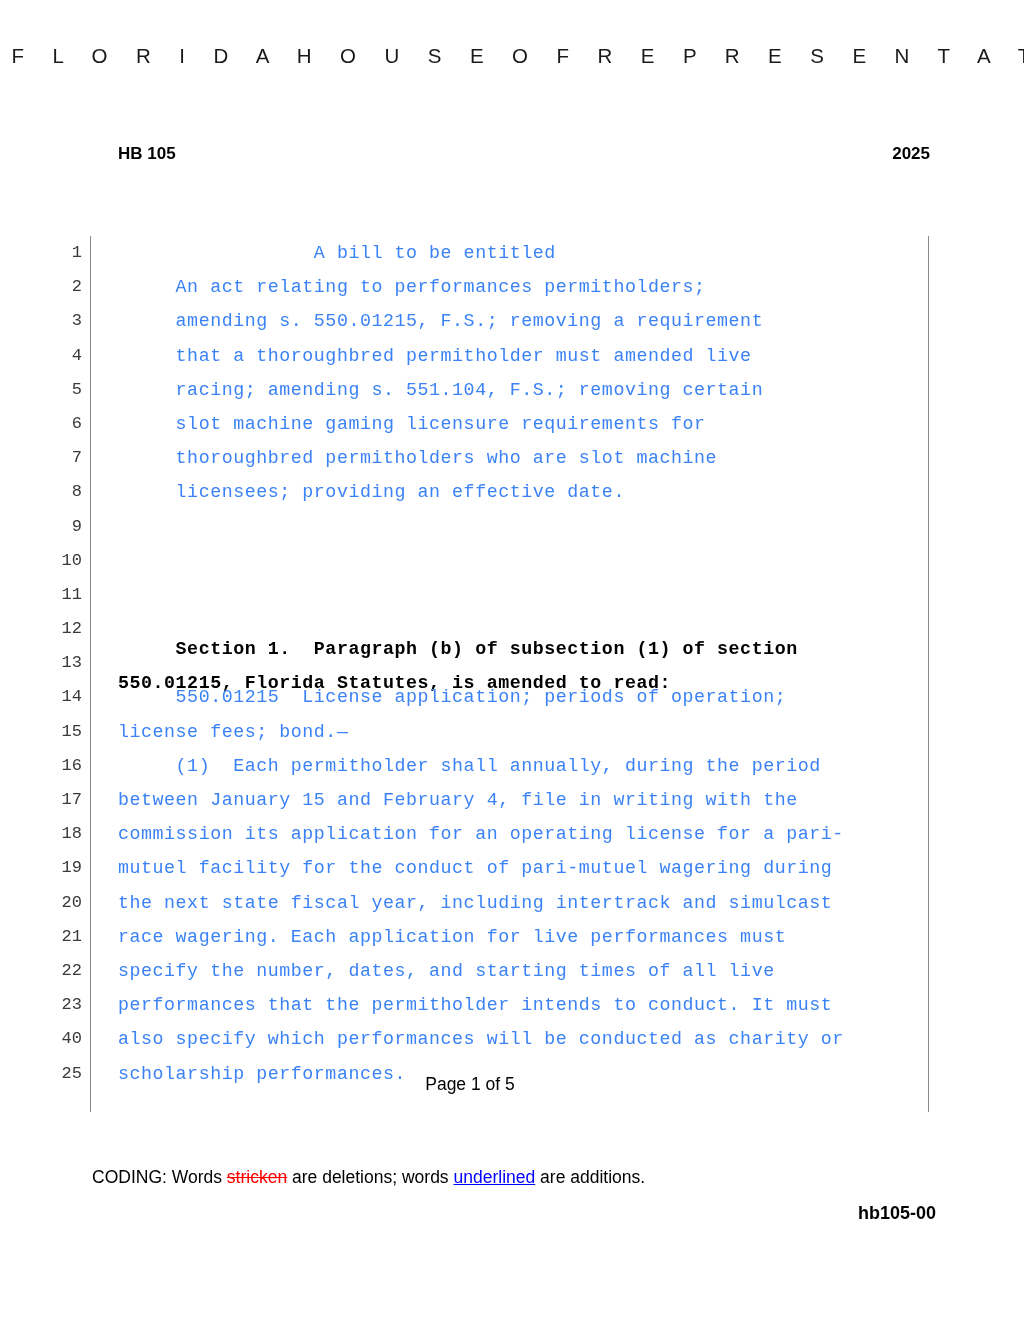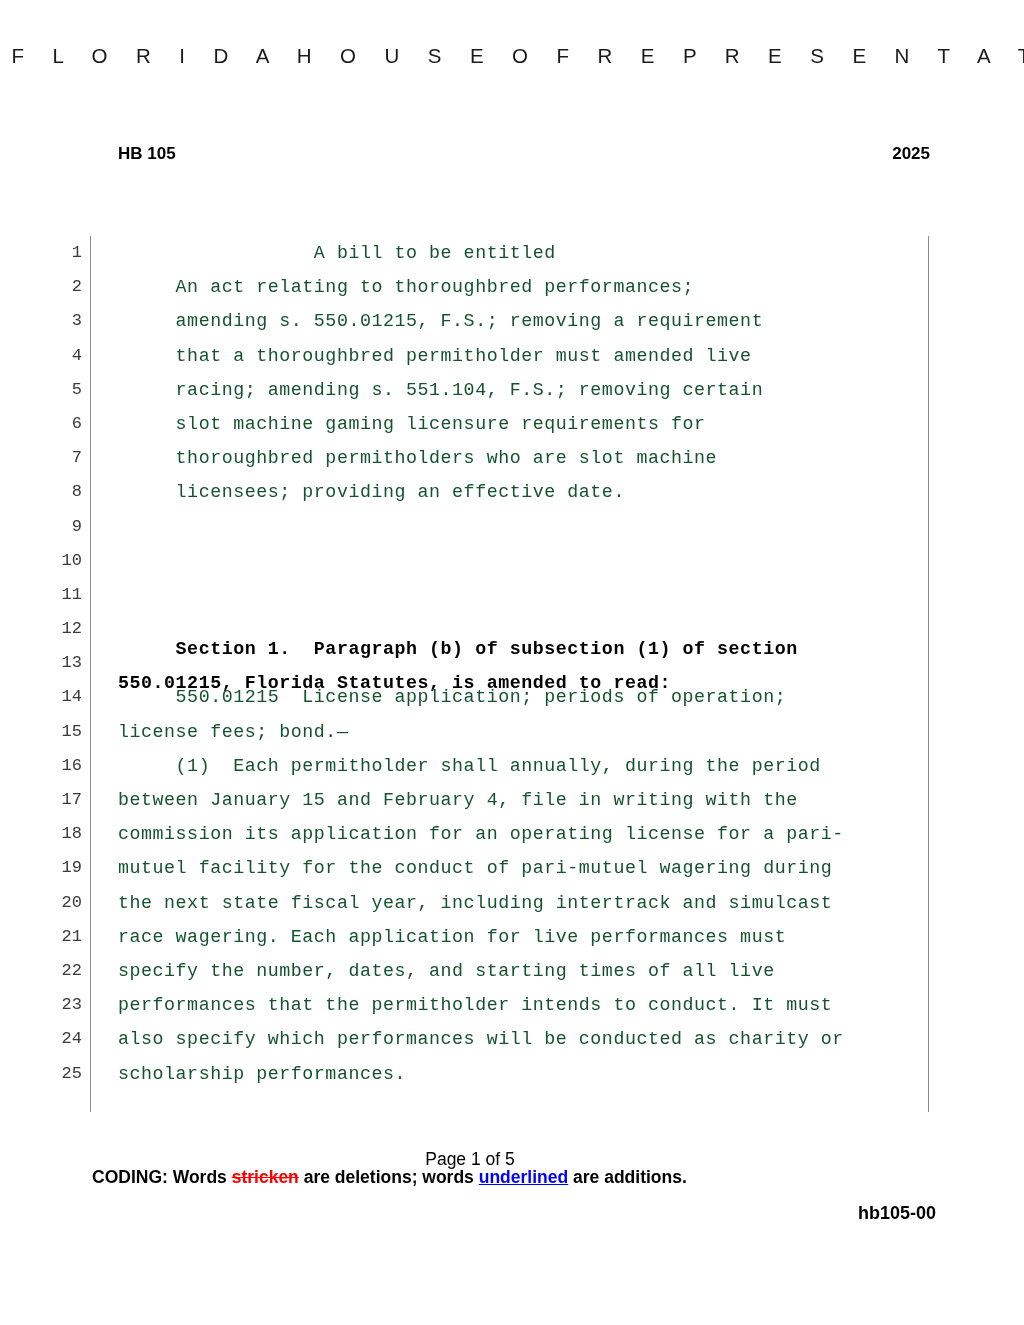--- a/index.html
+++ b/index.html
@@ -101,51 +101,50 @@
     letter-spacing: 0px;
   }
 
   .linetext {
     position: absolute;
     left: 118px;
     width: 800px;
     font-family: "Liberation Mono", "DejaVu Sans Mono", monospace;
     font-size: 18.3px;
     letter-spacing: 0.55px;
-    color: #14532d;
+    color: #3b82f6;
     white-space: pre;
   }
   .linetext.bold {
     font-weight: 700;
     color: #000000;
     margin-top: 20px;
   }
 
   
   .page-num {
     position: absolute;
     left: 0;
-    top: 1149px;
+    top: 1074px;
     width: 940px;
     text-align: center;
     font-family: "Liberation Sans", sans-serif;
     font-size: 17.5px;
     color: #000000;
   }
 
   .coding {
     position: absolute;
     left: 92px;
     top: 1167px;
     width: 860px;
     font-family: "Liberation Sans", sans-serif;
     font-size: 17.5px;
     color: #000000;
     white-space: nowrap;
-    font-weight: bold;
   }
   .coding .struck {
     color: #ff0000;
     text-decoration: line-through;
     text-decoration-color: #ff0000;
   }
   .coding .added {
     color: #0000ff;
     text-decoration: underline;
     text-decoration-color: #0000ff;
@@ -178,21 +177,21 @@
   <div class="body-area">
     <div class="rule rule-left"></div>
     <div class="rule rule-right"></div>
     <div class="lines" id="lines-container">
         <div class="line">
           <span class="lineno">1</span>
           <span class="linetext">                 A bill to be entitled</span>
         </div>
         <div class="line">
           <span class="lineno">2</span>
-          <span class="linetext">     An act relating to thoroughbred performances;</span>
+          <span class="linetext">     An act relating to performances permitholders;</span>
         </div>
         <div class="line">
           <span class="lineno">3</span>
           <span class="linetext">     amending s. 550.01215, F.S.; removing a requirement</span>
         </div>
         <div class="line">
           <span class="lineno">4</span>
           <span class="linetext">     that a thoroughbred permitholder must amended live</span>
         </div>
         <div class="line">
@@ -264,21 +263,21 @@
         </div>
         <div class="line">
           <span class="lineno">22</span>
           <span class="linetext">specify the number, dates, and starting times of all live</span>
         </div>
         <div class="line">
           <span class="lineno">23</span>
           <span class="linetext">performances that the permitholder intends to conduct. It must</span>
         </div>
         <div class="line">
-          <span class="lineno">24</span>
+          <span class="lineno">40</span>
           <span class="linetext">also specify which performances will be conducted as charity or</span>
         </div>
         <div class="line">
           <span class="lineno">25</span>
           <span class="linetext">scholarship performances.</span>
         </div>
       </div>
   </div>
 
   <div class="page-num">Page 1 of 5</div>

